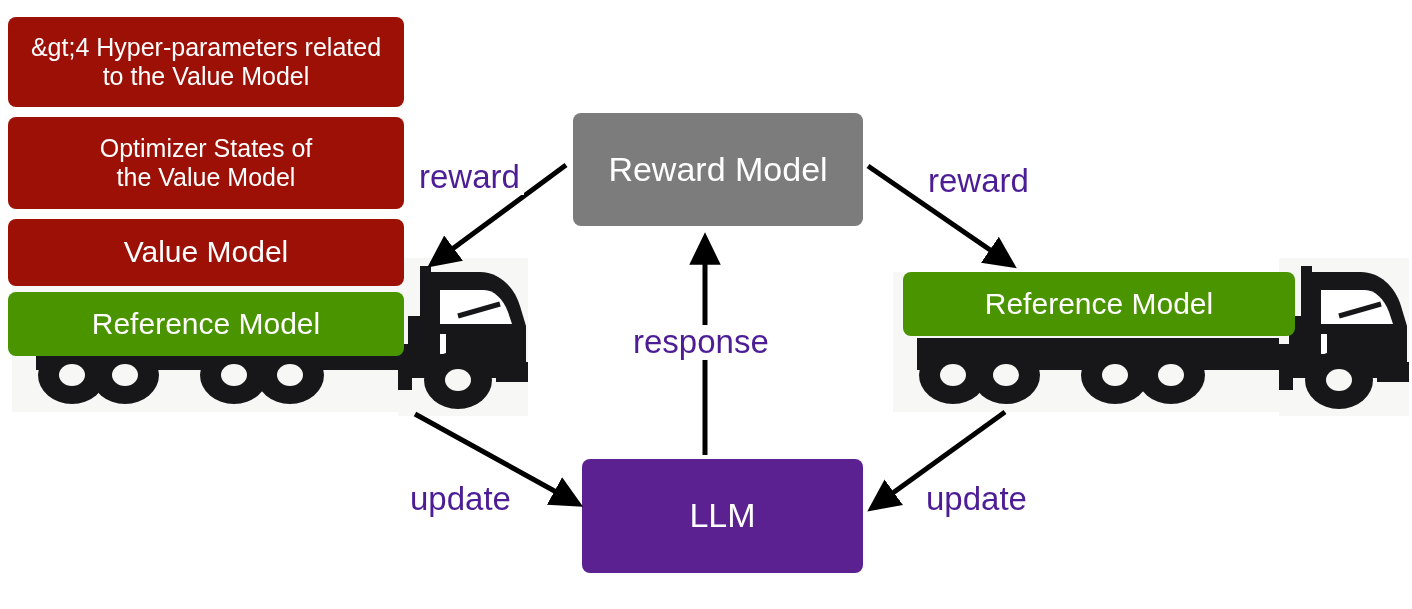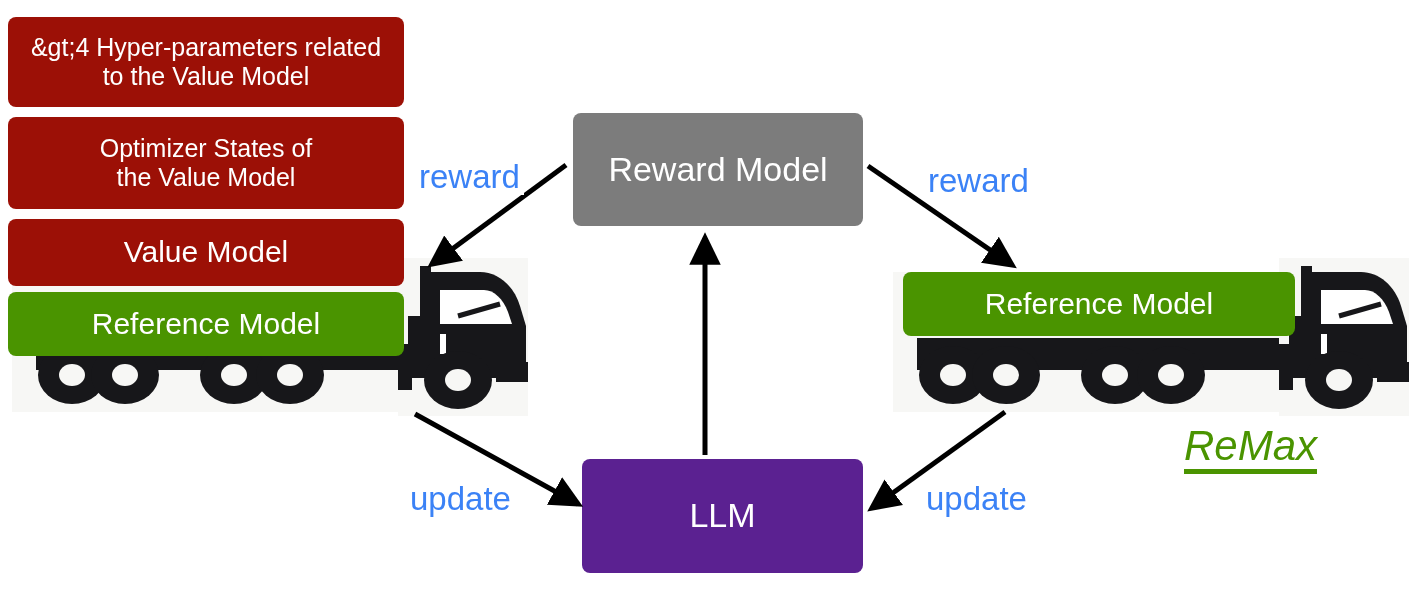--- a/index.html
+++ b/index.html
@@ -43,21 +43,21 @@
     background:#f7f7f5;
   }
   .truck-svg{position:absolute;left:0;top:0;}
 
   
   #edges{position:absolute;left:0;top:0;width:1412px;height:609px;}
 
   
   .elabel{
     position:absolute;
-    color:#3b82f6;
+    color:#4c1d95;
     background:#ffffff;
     padding:0 4px;
     white-space:nowrap;
     line-height:1.05;
   }
 
   
   .caption{
     position:absolute;
     color:#4a9400;
@@ -209,24 +209,21 @@
 
     <line x1="415" y1="414" x2="578" y2="504" stroke="#000000" stroke-width="5" marker-end="url(#ah)"></line>
 
     <line x1="1005" y1="412" x2="872" y2="508" stroke="#000000" stroke-width="5" marker-end="url(#ah)"></line>
   </svg>
 
   <div class="elabel" style="left:415px; top:160px; font-size:33px;">reward</div>
 
   <div class="elabel" style="left:924px; top:164px; font-size:33px;">reward</div>
 
+  <div class="elabel" style="left:629px; top:325px; font-size:33px;">response</div>
 
   <div class="elabel" style="left:406px; top:482px; font-size:33px;">update</div>
 
   <div class="elabel" style="left:922px; top:482px; font-size:33px;">update</div>
 
 
-  <div class="caption" style="left:1184px; top:425px; font-size:42px;">
-    <span>ReMax</span>
-    <span class="rule"></span>
-  </div>
 
 </div>
 
 </body></html>

